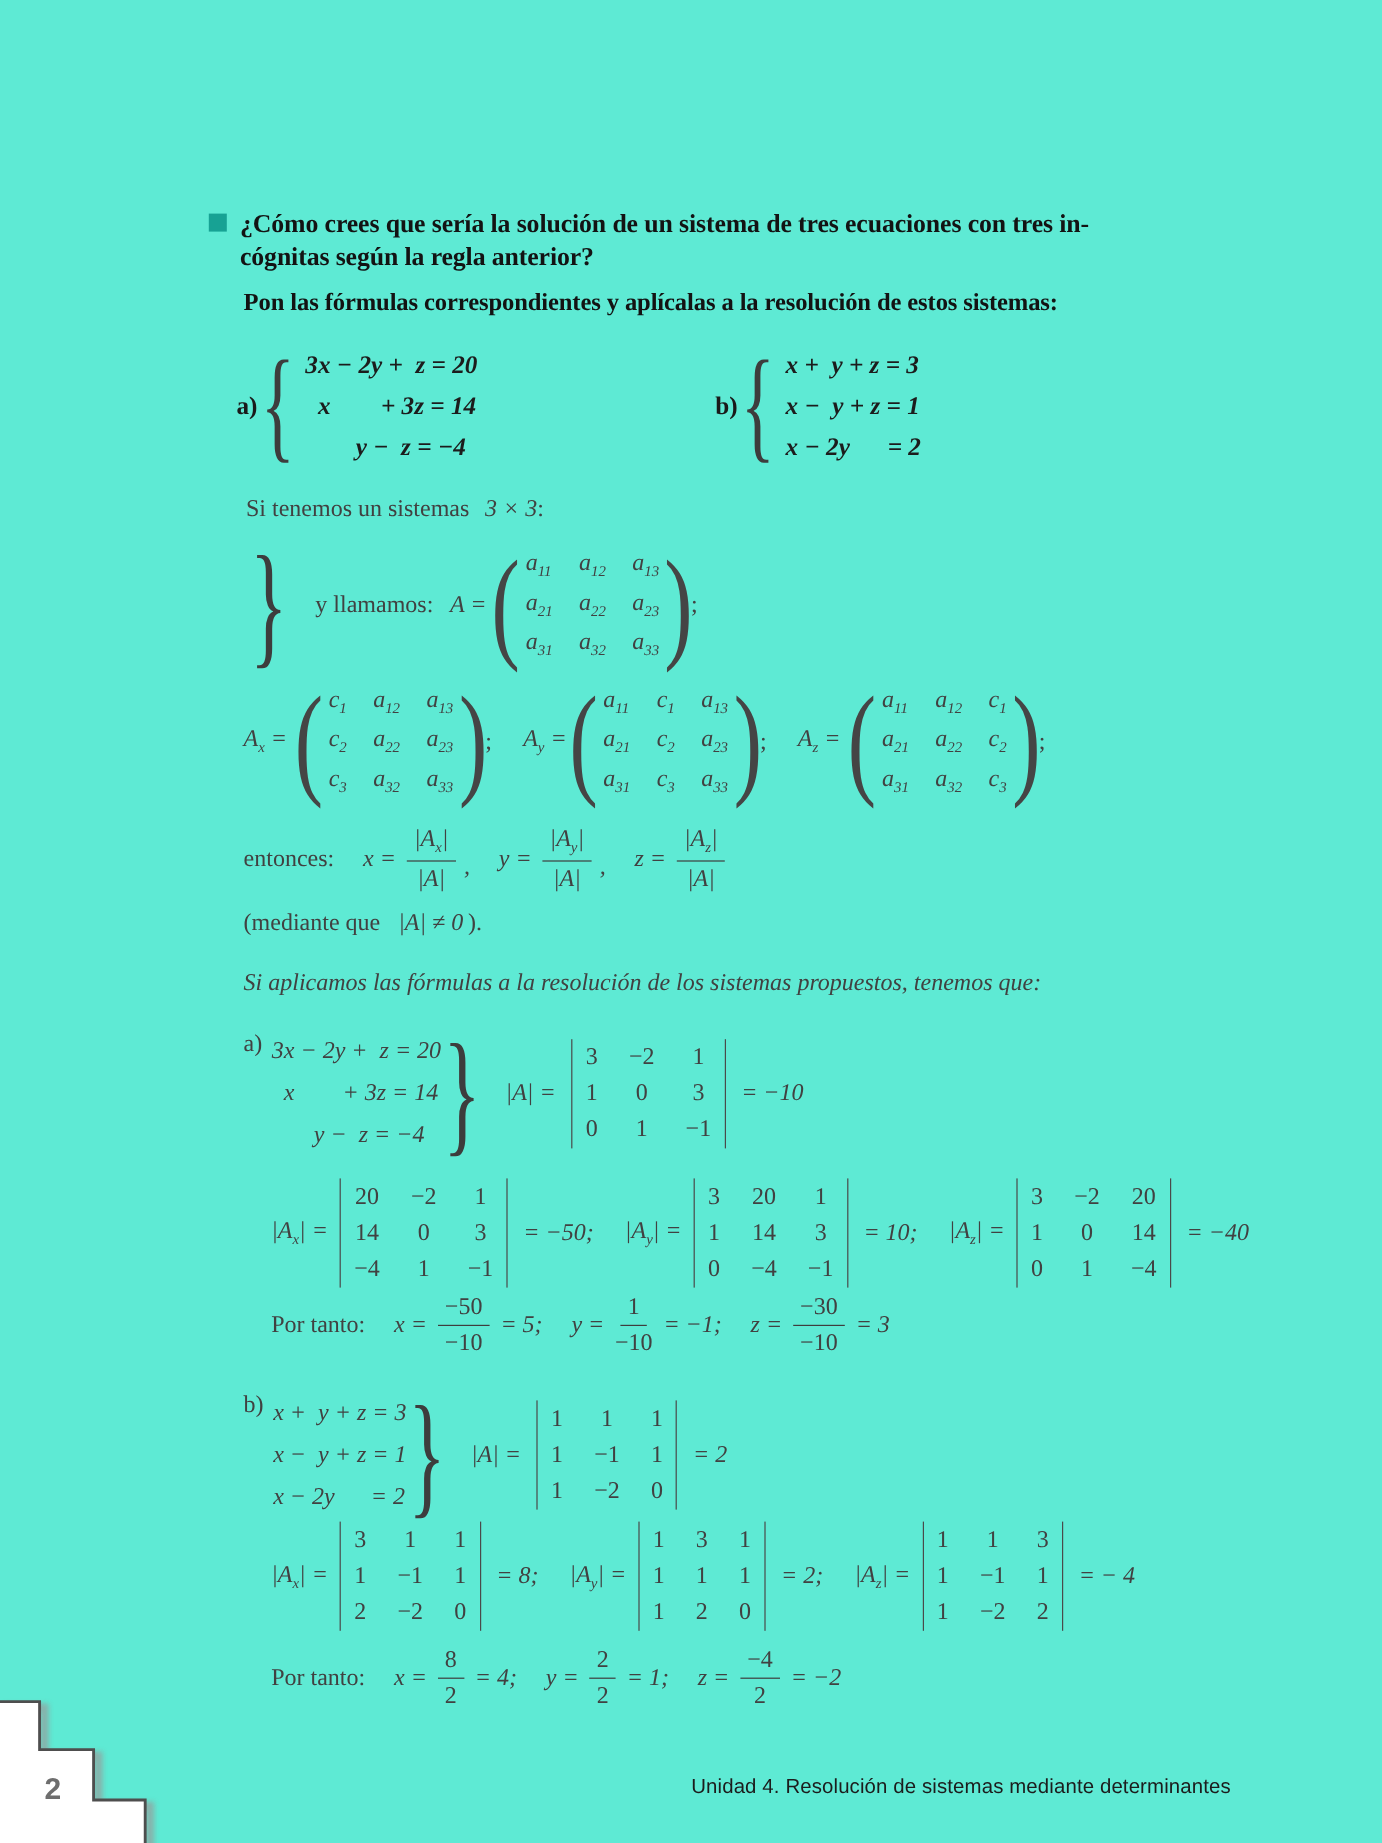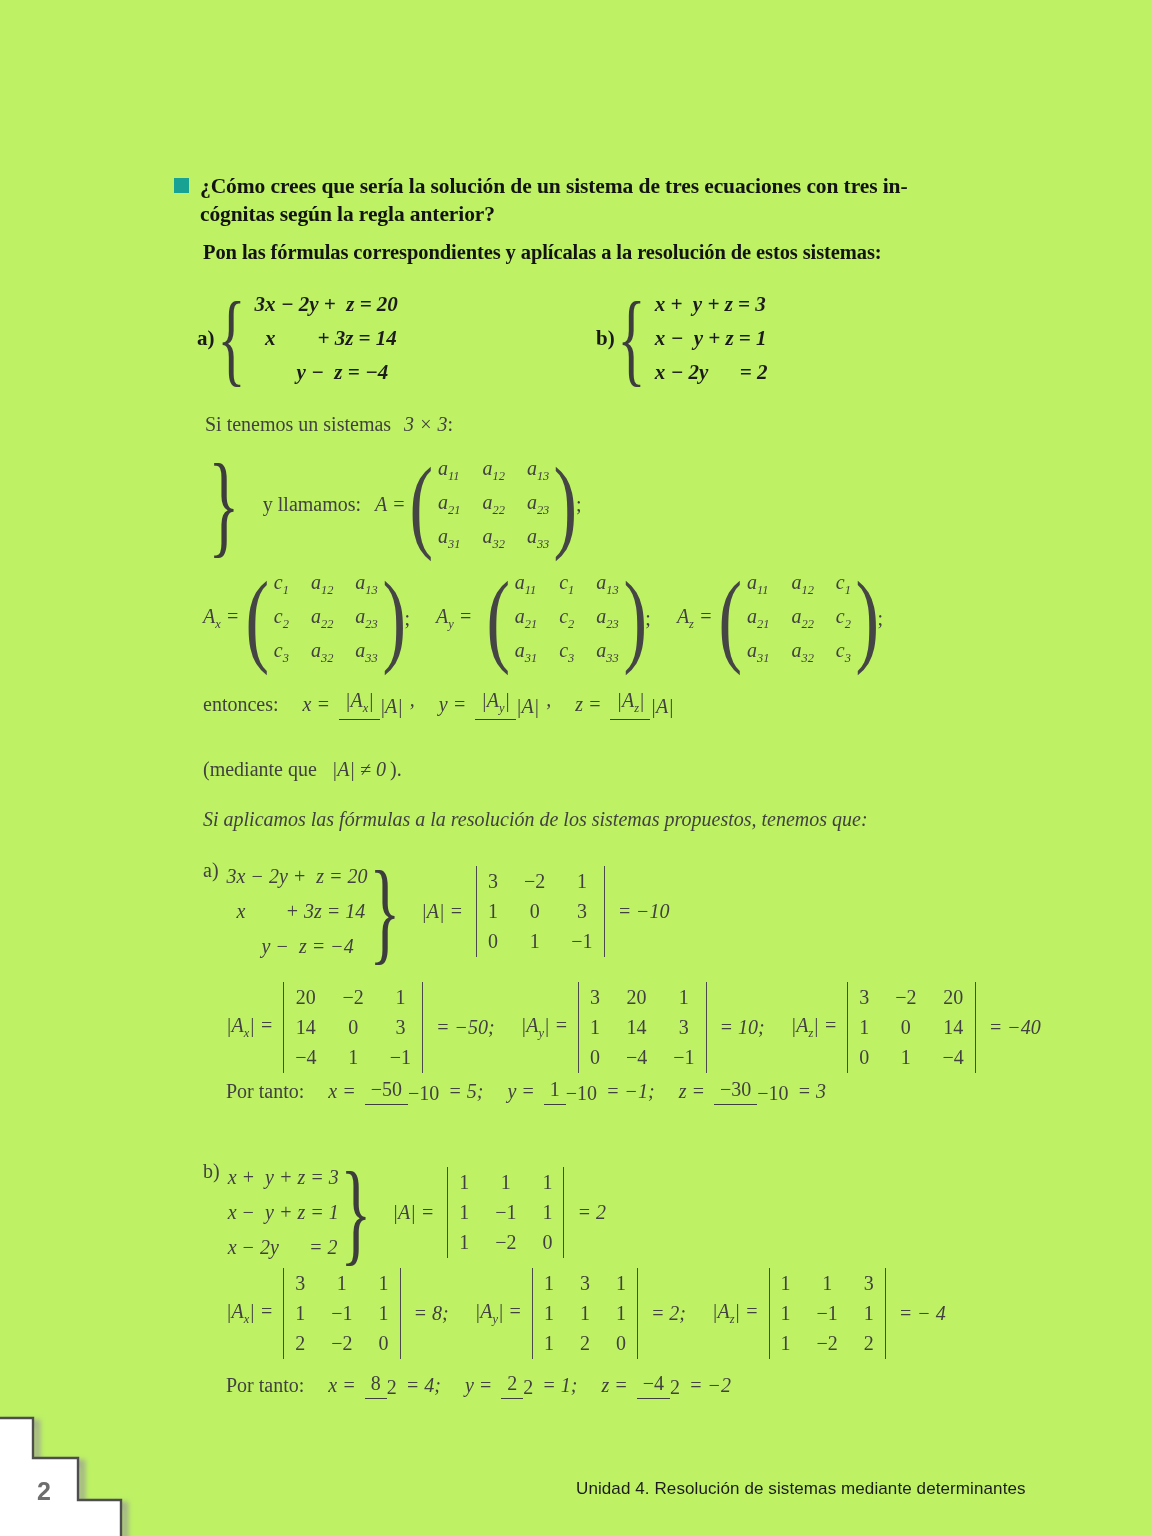--- a/index.html
+++ b/index.html
@@ -1,21 +1,21 @@
 <!DOCTYPE html>
 <html><head>
 <meta charset="utf-8">
 <style>
   * { box-sizing: border-box; }
   html,body { margin:0; padding:0; background:#ffffff; }
   .page {
     position: relative;
     width: 1152px;
     height: 1536px;
-    background: #bef264;
+    background: #5eead4;
     font-family: "Liberation Serif", "DejaVu Serif", serif;
     color: #3f3f3f;
     overflow: hidden;
   }
   .abs { position: absolute; }
 
   
   .q-heading { display:flex; gap:11px; width:850px; }
   .bullet { width:15px; height:15px; display:inline-block; margin-top:6px; flex:0 0 auto; }
   .q-text { font-weight:bold; font-size:21.5px; line-height:28px; color:#131313; letter-spacing:-0.1px; }
@@ -43,21 +43,21 @@
   .pgrid { display:grid; column-gap:22px; row-gap:7px; font-style:italic; font-size:20px;
            color:#414141; align-items:center; text-align:left; padding:0 6px; }
   sub { font-size:0.62em; }
 
   
   .det { display:grid; column-gap:26px; row-gap:7px; font-size:20px; color:#414141;
          padding:4px 11px; border-left:1.8px solid #4a4a4a; border-right:1.8px solid #4a4a4a;
          text-align:center; align-items:center; }
 
   
-  .frac { display:inline-flex; flex-direction:row; align-items:center;
+  .frac { display:inline-flex; flex-direction:column; align-items:center;
           font-size:20px; color:#414141; margin:0 7px;text-align:right; }
   .frac .num { padding:0 6px 3px; border-bottom:1.5px solid #3e3e3e; }
   .frac .den { padding-top:3px; }
 
   .row-c { display:flex; align-items:center; }
   .wlabel { align-self:flex-start; margin-top:4px; margin-right:6px; font-size:20px; color:#414141; }
   .detlabel { margin:0 13px 0 20px; }
   .result { margin-left:13px; white-space:pre; }
   .grp-gap { margin-right:26px; }
   .var { margin-left:24px; margin-right:2px; }
@@ -144,21 +144,21 @@
           <span class="mcell">a<sub>22</sub></span>
           <span class="mcell">a<sub>23</sub></span>
           <span class="mcell">c<sub>3</sub></span>
           <span class="mcell">a<sub>32</sub></span>
           <span class="mcell">a<sub>33</sub></span>
         </span>
       <span class="paren">)</span>
     </span>
     <span class="plain grp-gap">;</span>
 
-    <span class="it" style="margin-right:16px;font-style:italic;">A<sub>y</sub> =</span>
+    <span class="it" style="margin-right:4px;font-style:italic;">A<sub>y</sub> =</span>
     <span class="pmat">
       <span class="paren">(</span>
       <span class="pgrid" style="display: grid; grid-template-columns: repeat(3, auto);">
           <span class="mcell">a<sub>11</sub></span>
           <span class="mcell">c<sub>1</sub></span>
           <span class="mcell">a<sub>13</sub></span>
           <span class="mcell">a<sub>21</sub></span>
           <span class="mcell">c<sub>2</sub></span>
           <span class="mcell">a<sub>23</sub></span>
           <span class="mcell">a<sub>31</sub></span>

